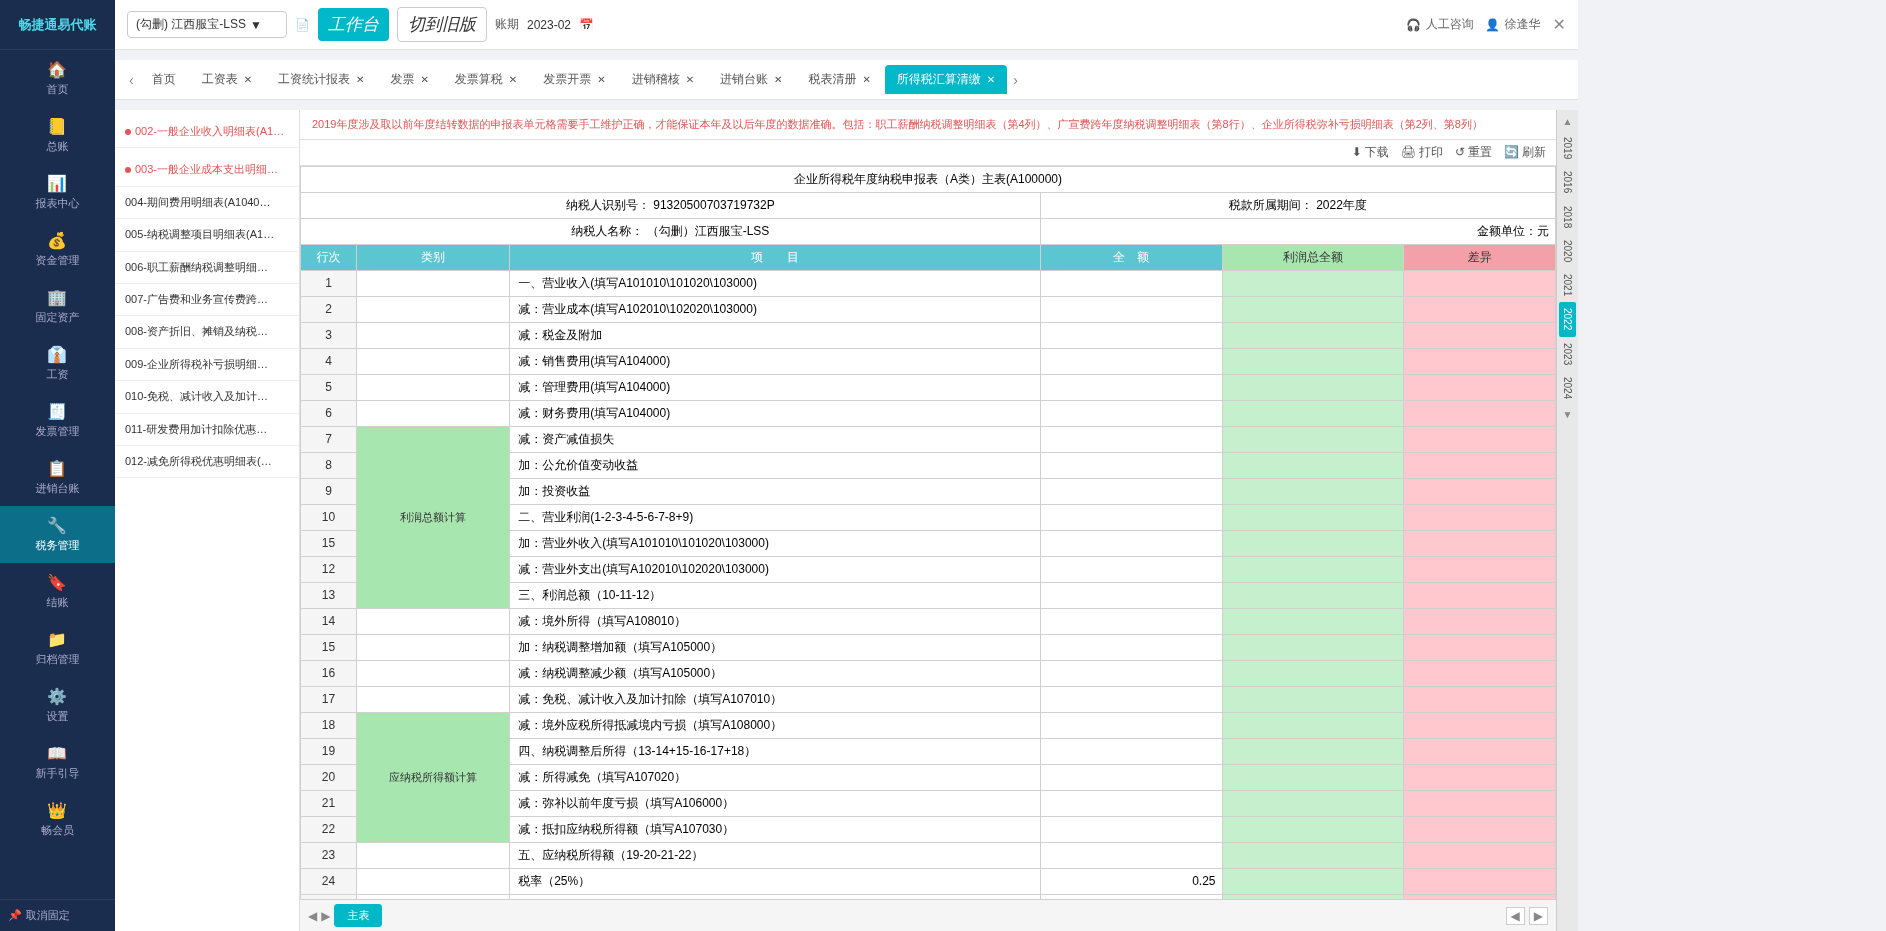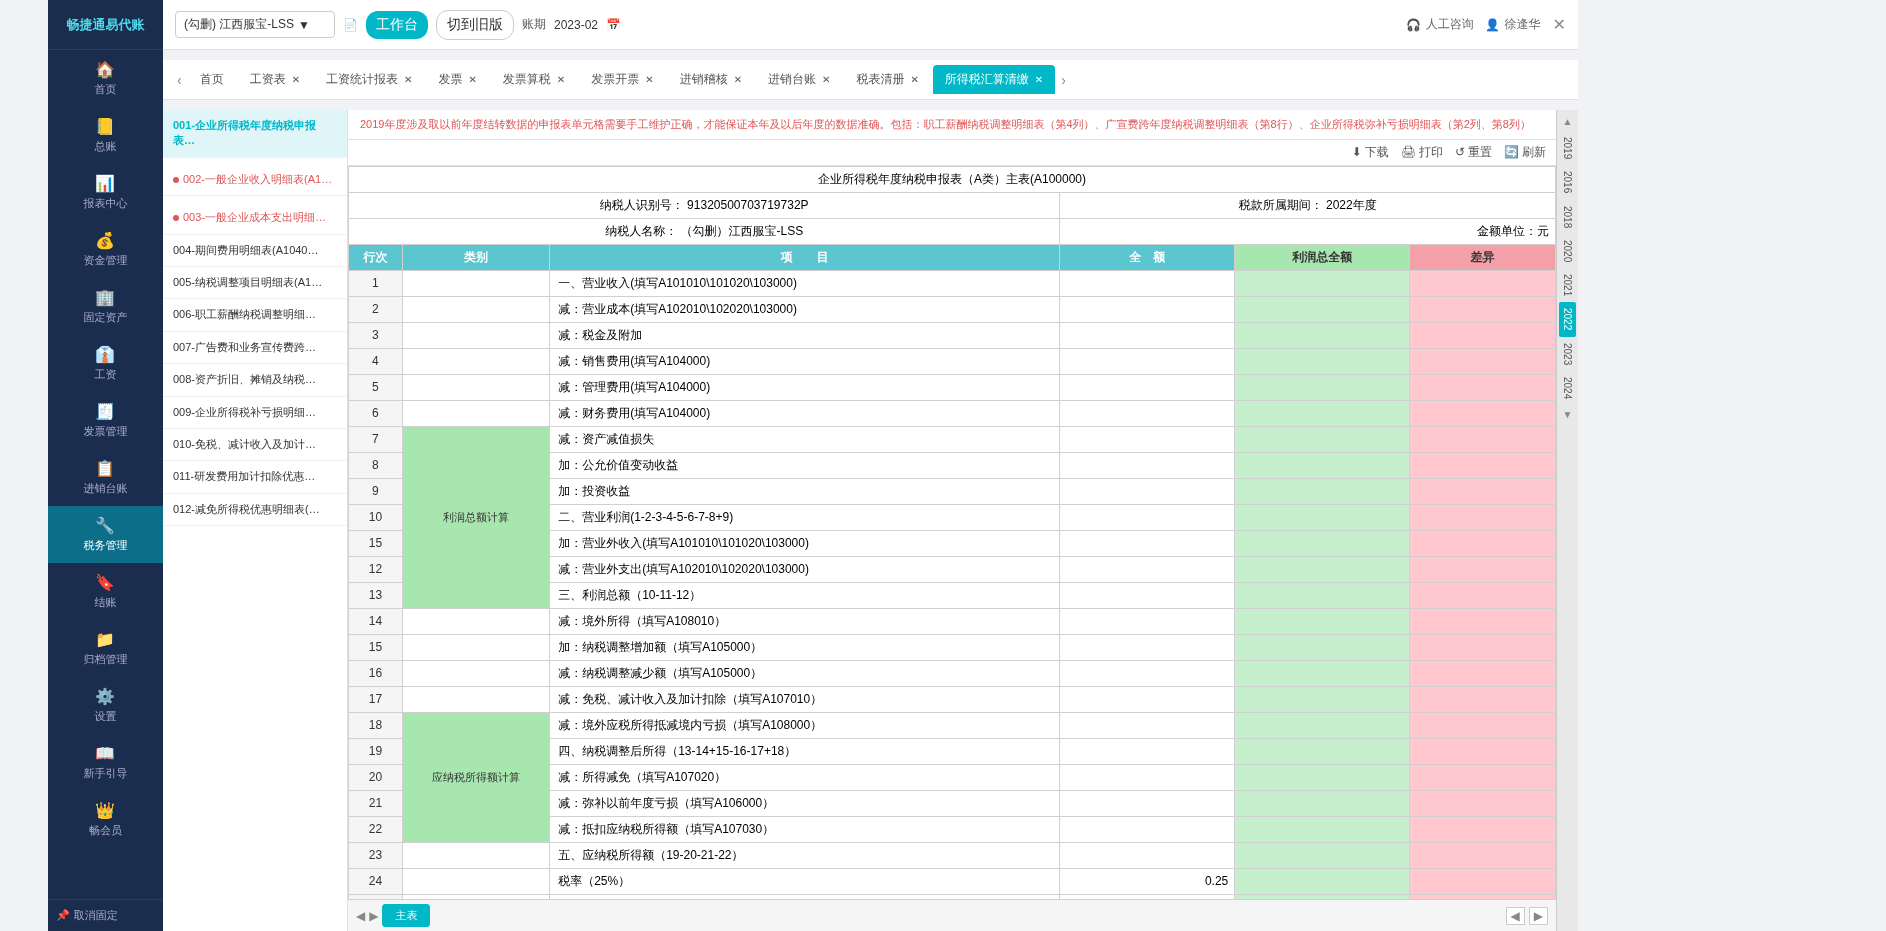--- a/index.html
+++ b/index.html
@@ -1,36 +1,36 @@
 <!DOCTYPE html>
 <html><head>
   <meta charset="utf-8">
   <style>
     * { box-sizing: border-box; margin: 0; padding: 0; }
     body { font-family: 'Microsoft YaHei', '微软雅黑', sans-serif; font-size: 12px; background: #f0f2f5; overflow: hidden; }
 
     
-    .app-container { display: flex; height: 931px; width: 1578px; padding-left: 48px; }
+    .app-container { display: flex; height: 931px; width: 1578px; }
 
     
     .sidebar { width: 115px; background: #1a2d4e; display: flex; flex-direction: column; color: #fff; flex-shrink: 0; }
     .sidebar-logo { height: 50px; display: flex; align-items: center; justify-content: center; background: #1a2d4e; border-bottom: 1px solid #2a3d5e; }
     .sidebar-logo-text { color: #4dd9e8; font-size: 13px; font-weight: bold; }
     .sidebar-item { display: flex; flex-direction: column; align-items: center; padding: 10px 5px; cursor: pointer; color: #aac; font-size: 11px; gap: 3px; }
     .sidebar-item.active { background: #0d6e8a; color: #fff; }
     .sidebar-item .icon { font-size: 16px; }
     .sidebar-bottom { margin-top: auto; padding: 8px; display: flex; align-items: center; cursor: pointer; color: #aac; font-size: 11px; gap: 4px; border-top: 1px solid #2a3d5e; }
 
     
     .main-area { flex: 1; display: flex; flex-direction: column; overflow: hidden; gap: 10px; }
 
     
     .topbar { height: 50px; background: #fff; display: flex; align-items: center; padding: 0 12px; gap: 8px; border-bottom: 1px solid #e0e0e0; }
     .topbar-select { border: 1px solid #ccc; border-radius: 4px; padding: 4px 8px; font-size: 12px; background: #fff; color: #333; display: flex; align-items: center; gap: 4px; cursor: pointer; min-width: 160px; }
-    .topbar-btn { padding: 5px 10px; border-radius: 12px; border: none; cursor: pointer; font-size: 14px; }
+    .topbar-btn { padding: 5px 10px; border-radius: 4px; border: none; cursor: pointer; font-size: 17px; font-style: italic; }
     .topbar-btn.primary { background: #00b8c8; color: #fff; }
     .topbar-btn.outline { background: #fff; border: 1px solid #ccc; color: #333; }
     .topbar-right { margin-left: auto; display: flex; align-items: center; gap: 12px; color: #666; font-size: 12px; }
     .topbar-user { display: flex; align-items: center; gap: 4px; }
 
     
     .nav-tabs { height: 40px; background: #fff; display: flex; align-items: center; padding: 0 10px; border-bottom: 1px solid #e0e0e0; gap: 2px; }
     .nav-tab { padding: 6px 12px; font-size: 12px; cursor: pointer; color: #555; border-radius: 4px 4px 0 0; display: flex; align-items: center; gap: 4px; white-space: nowrap; }
     .nav-tab.active { background: #00b8c8; color: #fff; justify-content: flex-end; }
     .nav-tab .close { font-size: 10px; color: inherit; margin-left: 2px; }
@@ -53,21 +53,21 @@
     .alert-bar { background: #fff; padding: 6px 12px; font-size: 11px; color: #e05555; border-bottom: 1px solid #e0e0e0; line-height: 1.5; }
 
     
     .toolbar { display: flex; align-items: center; justify-content: flex-end; padding: 4px 10px; background: #fff; border-bottom: 1px solid #e0e0e0; gap: 12px; }
     .toolbar-btn { display: flex; align-items: center; gap: 3px; cursor: pointer; color: #555; font-size: 12px; }
 
     
     .table-wrapper { flex: 1; overflow: auto; background: #fff; }
     .data-table { border-collapse: collapse; width: 100%; font-size: 12px; }
     .data-table th, .data-table td { border: 1px solid #d0d0d0; padding: 4px 6px; text-align: center; white-space: nowrap; }
-    .data-table th { background: #5bc5d0; color: #fff; font-weight: bold; margin-left: 20px; }
+    .data-table th { background: #5bc5d0; color: #fff; font-weight: normal; margin-left: 20px; }
     .data-table .row-num { background: #f5f5f5; color: #333; }
     .data-table .cat-cell { background: #a8e6b0; color: #333; font-size: 11px; }
     .data-table .project-cell { text-align: left; padding-left: 8px; margin-top: 16px; }
     .data-table .amount-cell { text-align: right; }
     .data-table .profit-col { background: #c6efce; }
     .data-table .diff-col { background: #ffc7ce; }
 
     
     .sheet-tabs { display: flex; align-items: center; padding: 4px 8px; background: #f5f5f5; border-top: 1px solid #d0d0d0; gap: 4px; }
     .sheet-tab { padding: 3px 12px; border: 1px solid #ccc; background: #fff; font-size: 11px; cursor: pointer; border-radius: 3px; }
@@ -223,21 +223,20 @@
             <span class="close">✕</span>
           </div>
         </div>
       <span class="nav-scroll-btn">›</span>
     </div>
 
     <div class="content-area">
 
       <div class="left-panel">
         <div id="left-panel-items">
-            <div class="left-panel-item active"><span>001-企业所得税年度纳税申报表…</span></div>
             <div class="left-panel-item error"><span class="dot dot-red"></span><span>002-一般企业收入明细表(A1…</span></div>
             <div class="left-panel-item error"><span class="dot dot-red"></span><span>003-一般企业成本支出明细…</span></div>
             <div class="left-panel-item"><span>004-期间费用明细表(A1040…</span></div>
             <div class="left-panel-item"><span>005-纳税调整项目明细表(A1…</span></div>
             <div class="left-panel-item"><span>006-职工薪酬纳税调整明细…</span></div>
             <div class="left-panel-item"><span>007-广告费和业务宣传费跨…</span></div>
             <div class="left-panel-item"><span>008-资产折旧、摊销及纳税…</span></div>
             <div class="left-panel-item"><span>009-企业所得税补亏损明细…</span></div>
             <div class="left-panel-item"><span>010-免税、减计收入及加计…</span></div>
             <div class="left-panel-item"><span>011-研发费用加计扣除优惠…</span></div>

